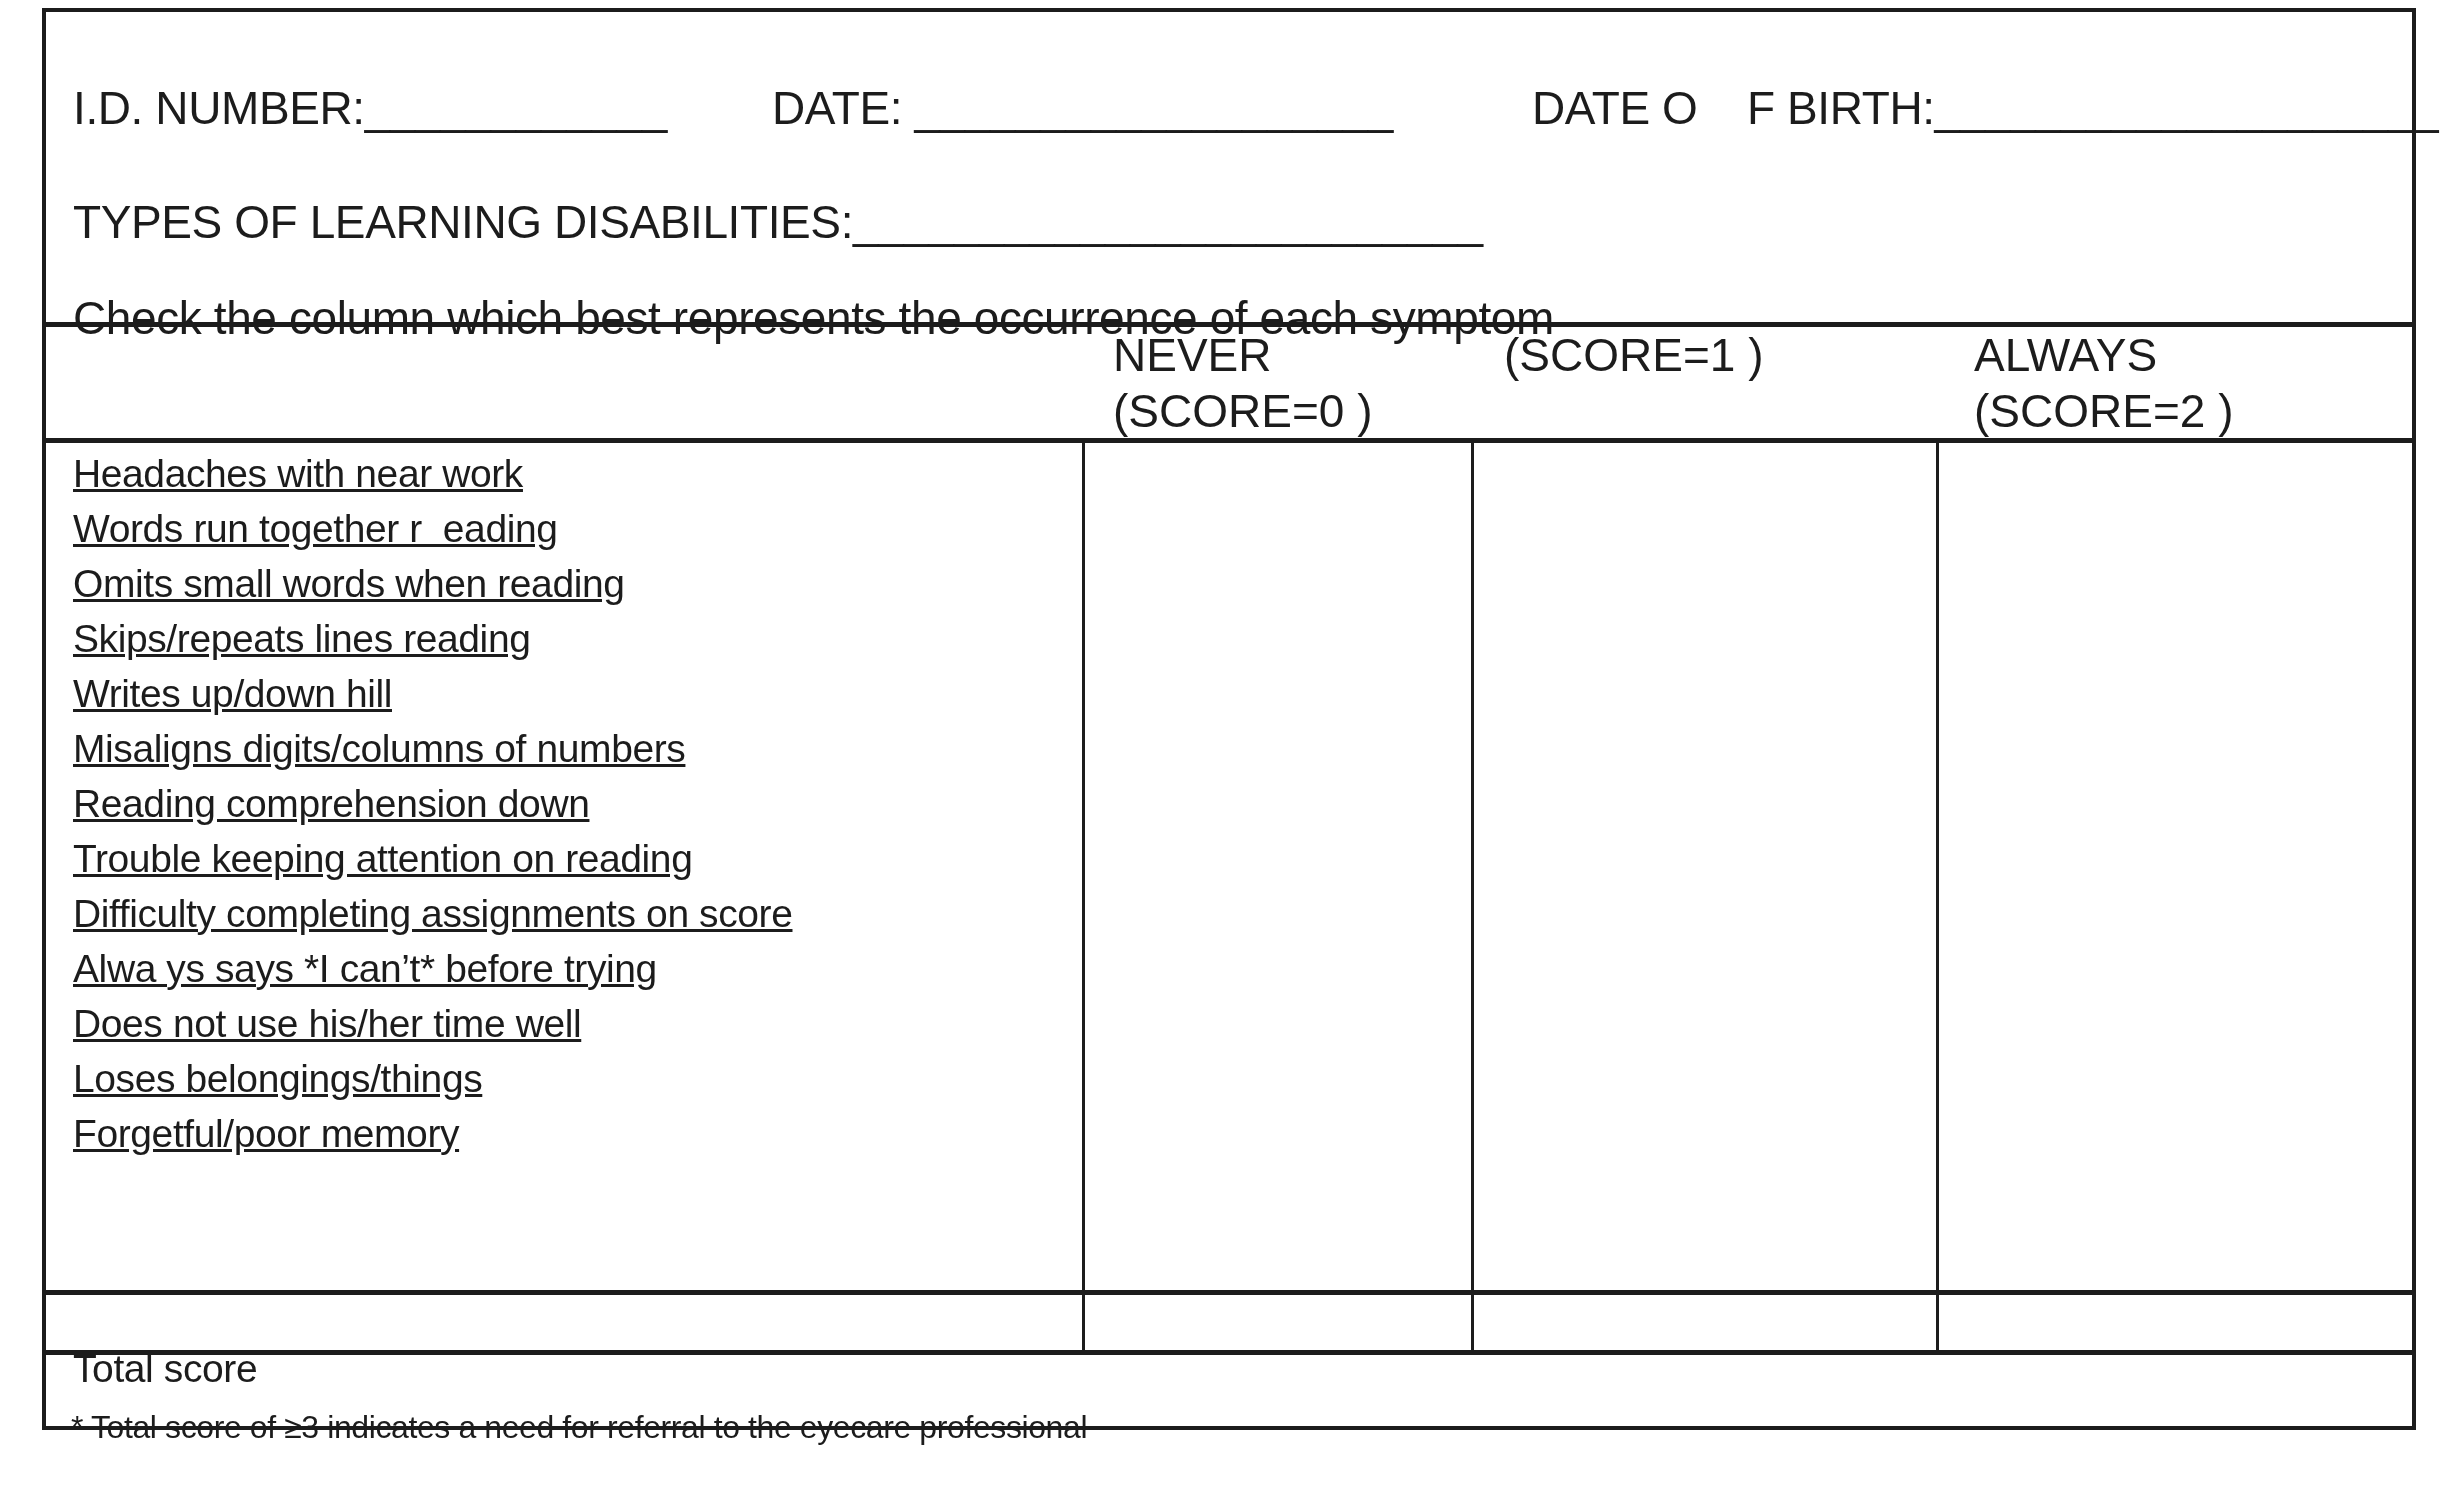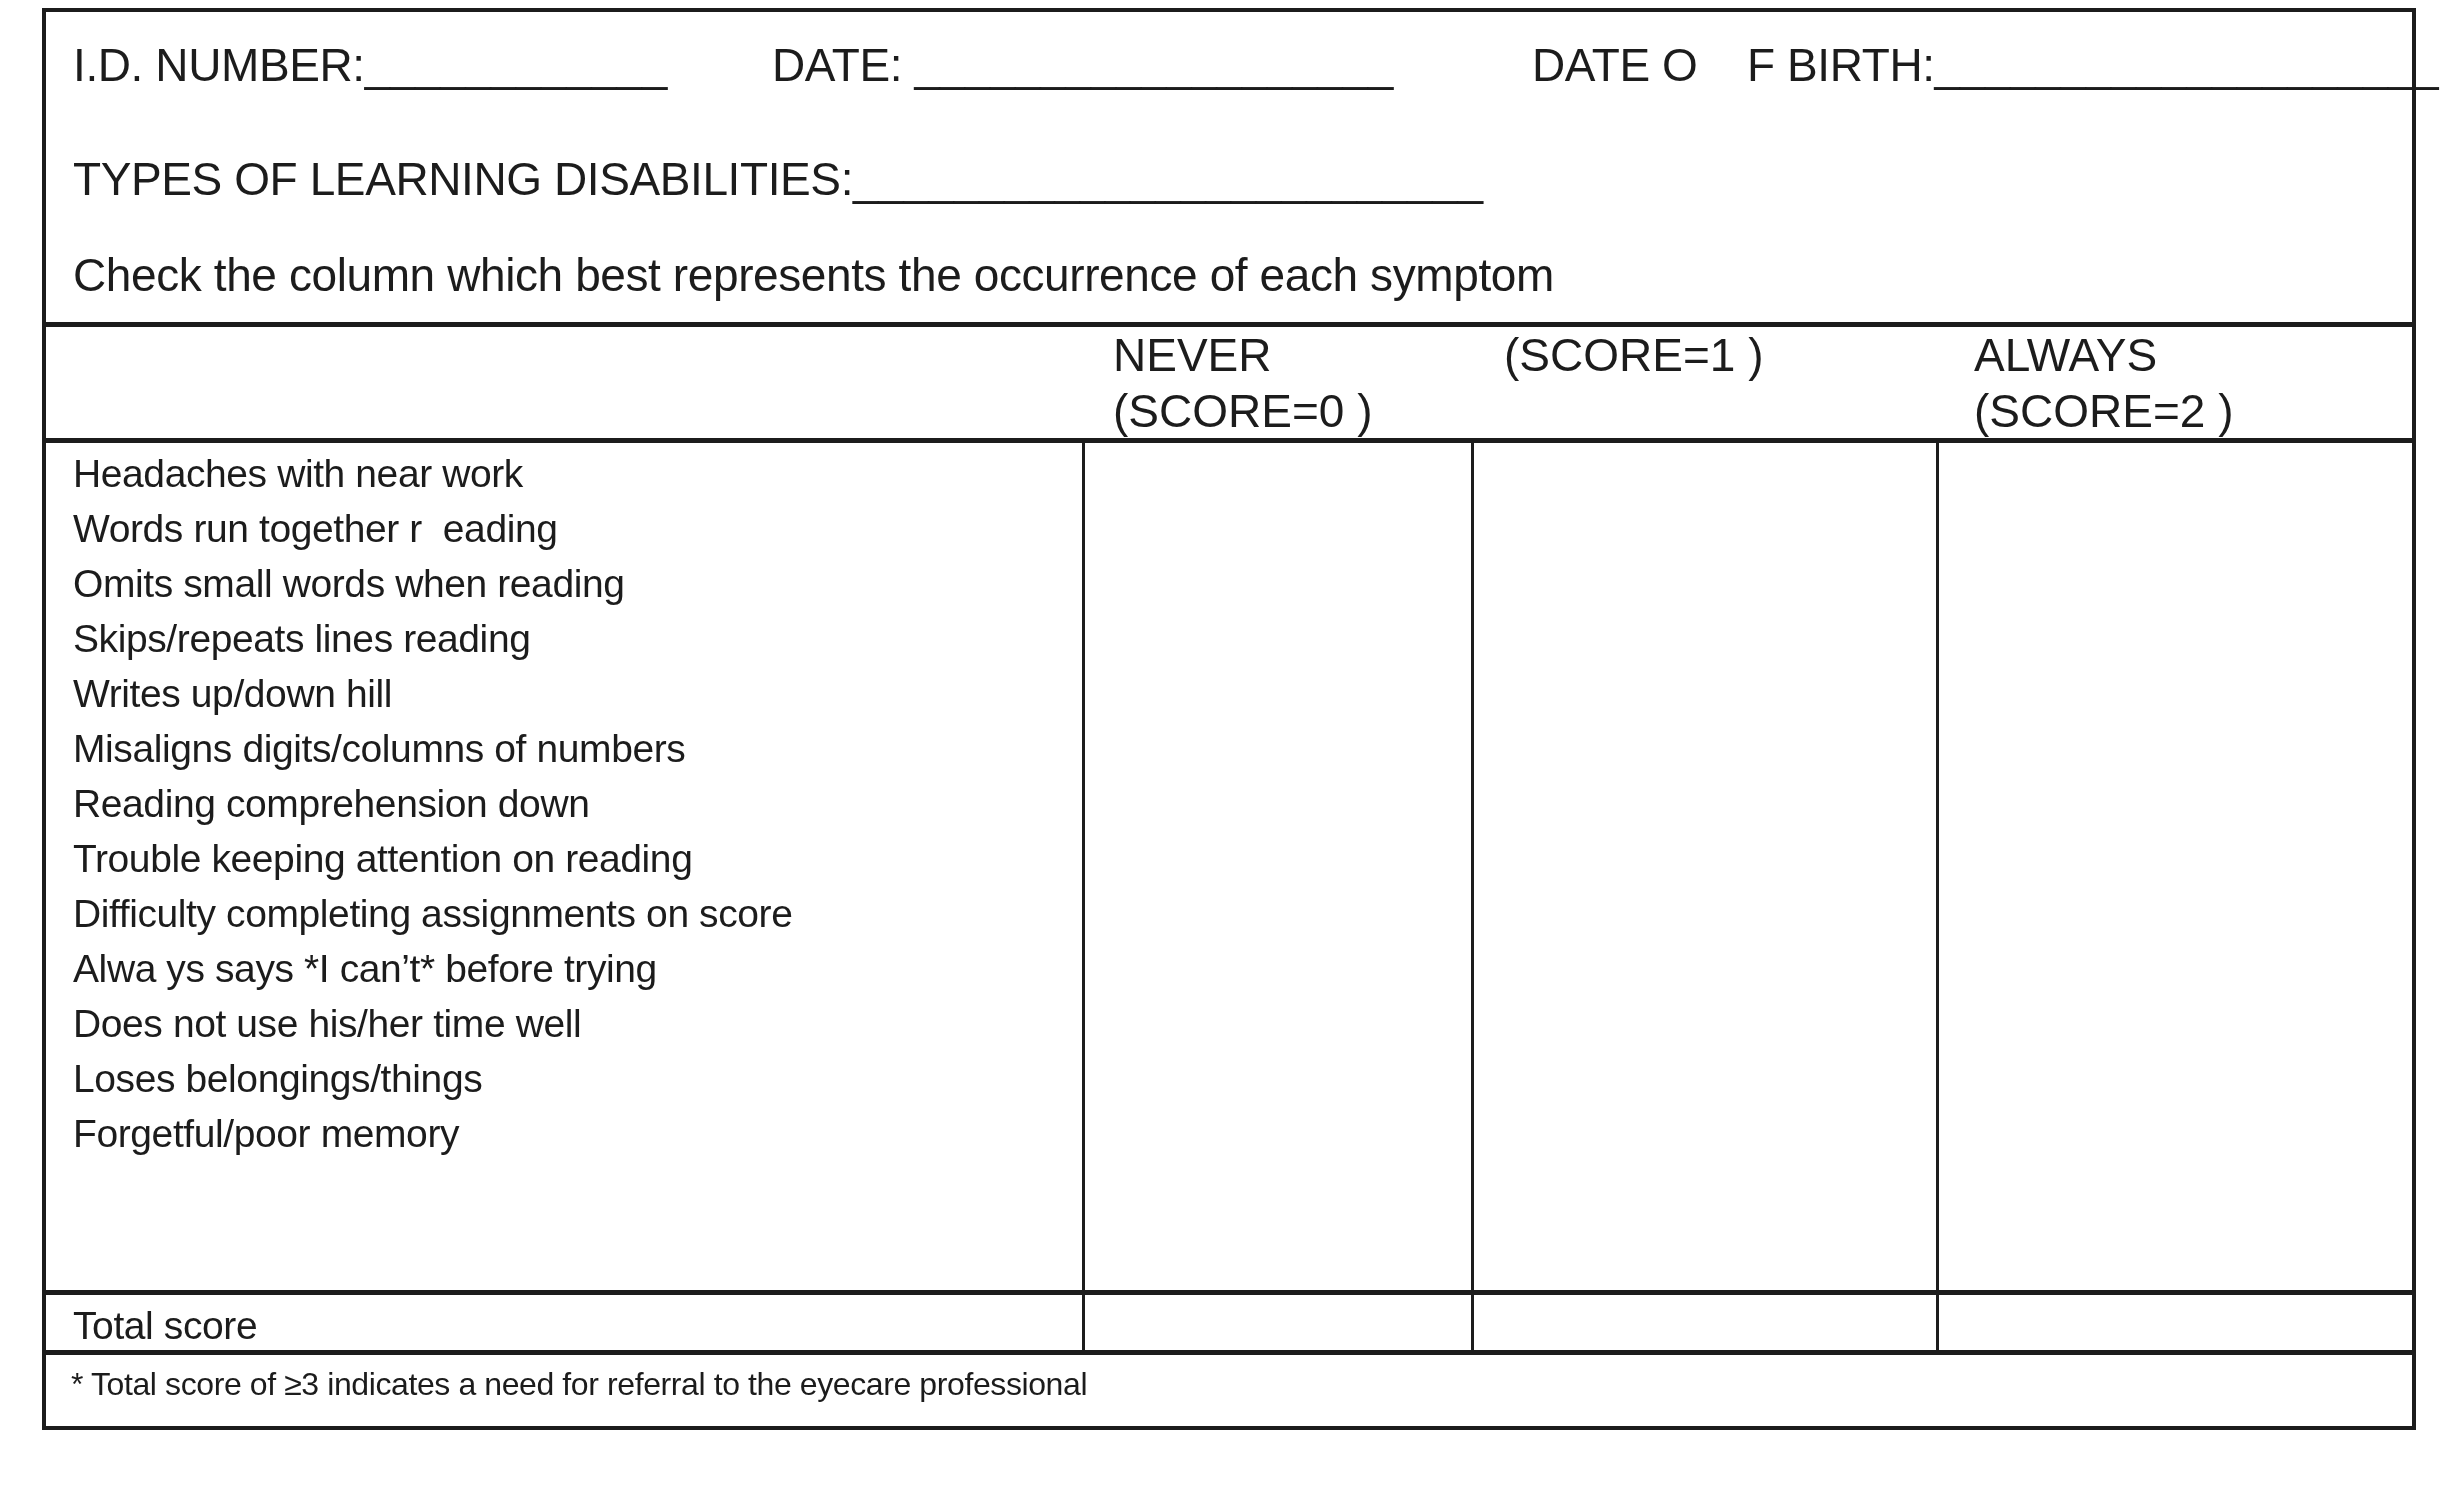--- a/index.html
+++ b/index.html
@@ -9,37 +9,38 @@
     background:#ffffff;
     font-family:"Liberation Sans", sans-serif;
     color:#1c1c1c;
     overflow:hidden;
   }
   .txt{
     position:absolute;
     white-space:pre;
     letter-spacing:-0.4px;
     color:#1c1c1c;
+    margin-top:43px;
   }
   .intro{font-size:46px;line-height:56px;}
   .hdr{position:absolute;font-size:46px;line-height:56px;}
   .hdr .hl{white-space:pre;}
   .form-border{
     position:absolute;
     left:42px;top:7.6px;width:2374px;height:1422px;
     border:4.2px solid #1c1c1c;
     box-sizing:border-box;
     background:transparent;
   }
   .hline{position:absolute;left:42px;width:2374px;height:5px;background:#1c1c1c;}
   .vline{position:absolute;top:442px;height:913px;width:3.4px;background:#1c1c1c;}
   #symptom-list{position:absolute;left:73px;top:446px;width:996px;}
   .symptom-row{
     height:55px;display:flex;align-items:center;
-    font-size:39px;white-space:pre;letter-spacing:-0.4px;
+    font-size:39px;white-space:pre;letter-spacing:-0.4px;text-decoration:underline;
   }
   .total-label{font-size:39px;}
   .footnote{font-size:32px;}
 </style>
 </head>
 <body>
 
 <div id="stage">
 
   <div class="form-border"></div>

